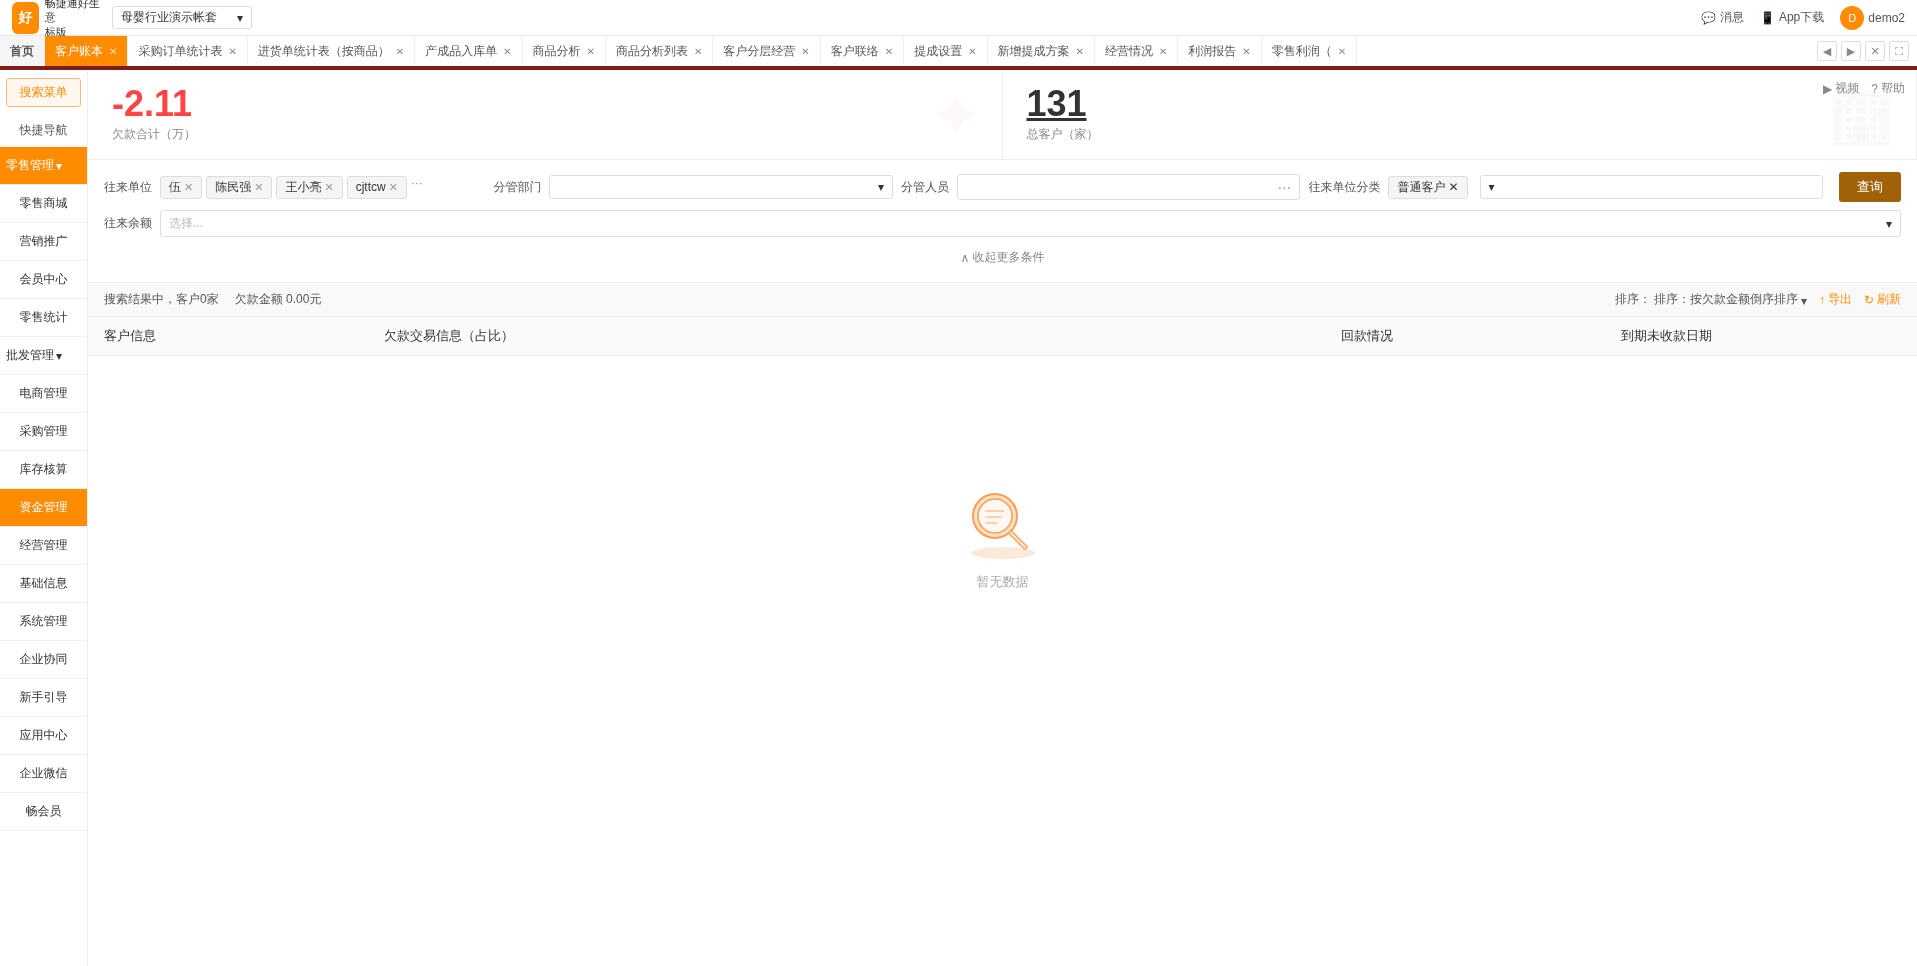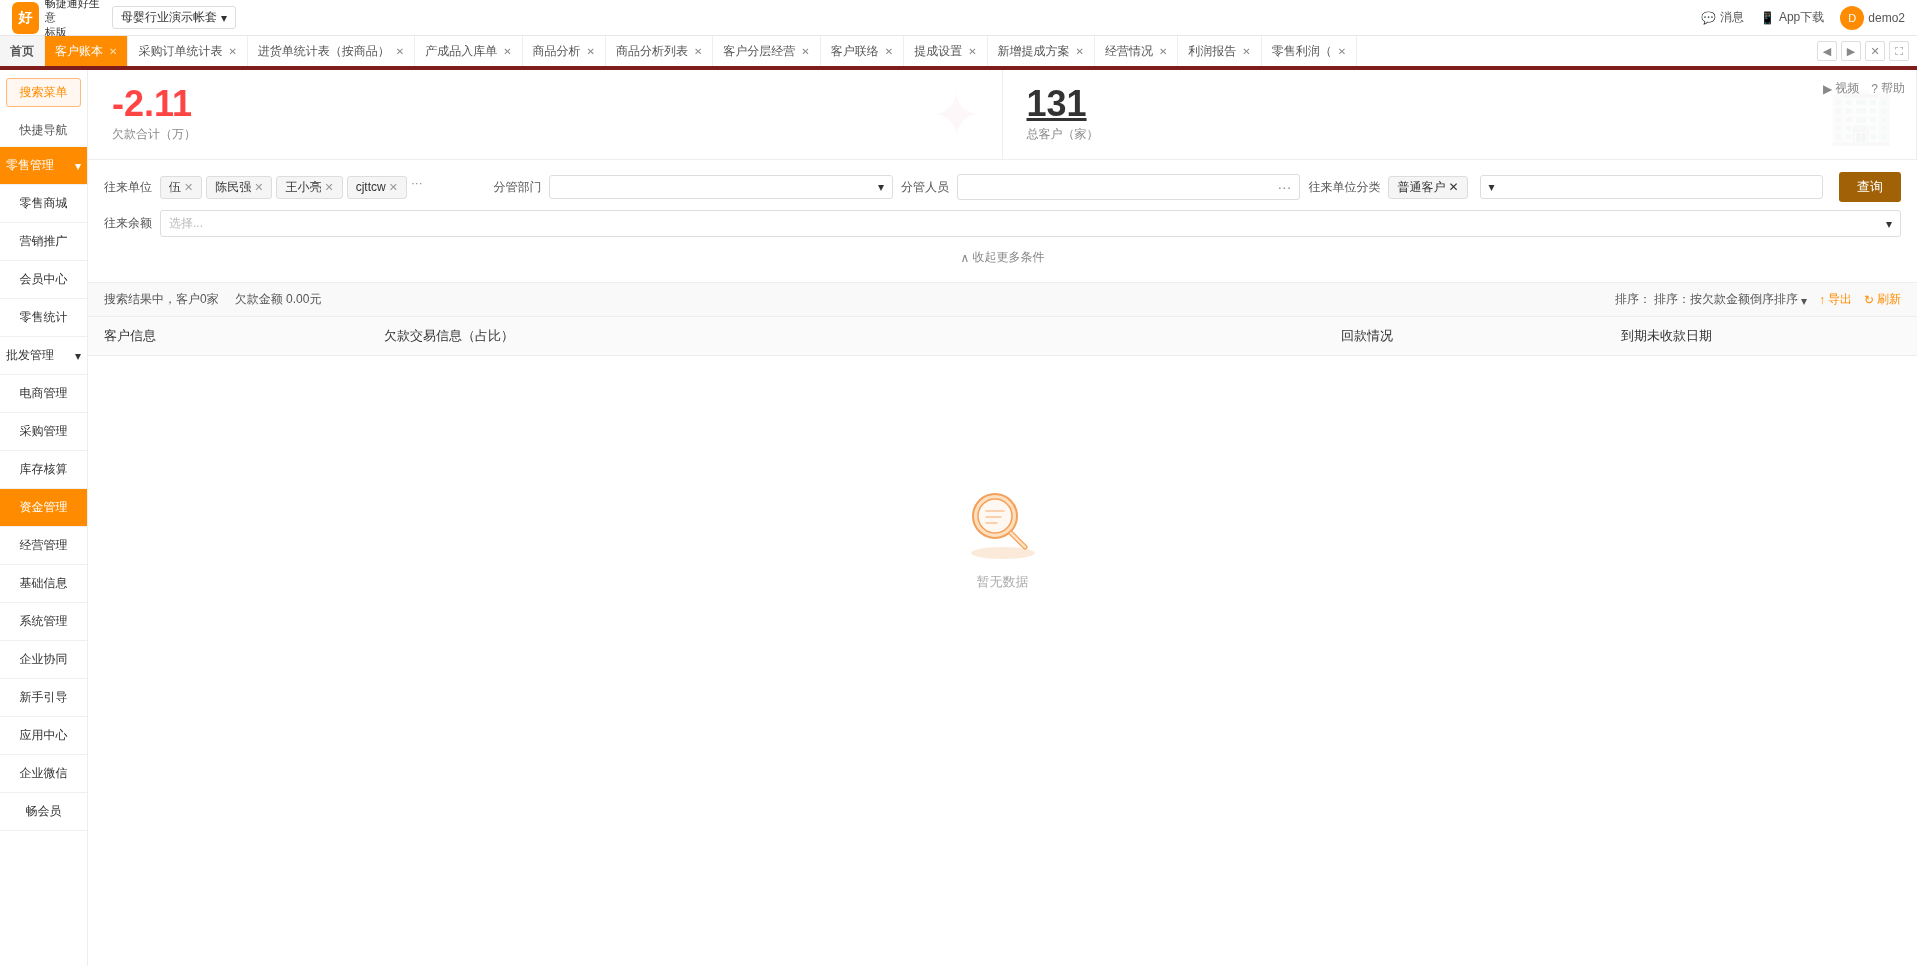--- a/index.html
+++ b/index.html
@@ -6,21 +6,21 @@
     body { font-family: "Microsoft YaHei", "PingFang SC", sans-serif; font-size: 13px; background: #f5f5f5; display: flex; flex-direction: column; height: 100vh; overflow: hidden; }
 
     
     .top-header {
       display: flex; align-items: center; background: #fff; padding: 0 12px; height: 36px;
       border-bottom: 1px solid #e8e8e8; flex-shrink: 0;
     }
     .logo-area { display: flex; align-items: center; gap: 6px; width: 88px; flex-shrink: 0; }
     .logo-icon { width: 32px; height: 32px; background: #ff8c00; border-radius: 6px; display: flex; align-items: center; justify-content: center; color: #fff; font-size: 14px; font-weight: bold; }
     .logo-text { font-size: 11px; color: #333; line-height: 1.3; }
-    .company-select { display: flex; align-items: center; gap: 4px; padding: 2px 8px; border: 1px solid #ddd; border-radius: 3px; cursor: pointer; font-size: 12px; color: #333; margin: 0 12px; }
+    .company-select { display: flex; align-items: center; gap: 20px; padding: 2px 8px; border: 1px solid #ddd; border-radius: 3px; cursor: pointer; font-size: 12px; color: #333; margin: 0 12px; }
     .top-right { margin-left: auto; display: flex; align-items: center; gap: 16px; }
     .top-right-item { display: flex; align-items: center; gap: 4px; font-size: 12px; color: #555; cursor: pointer; }
     .avatar { width: 24px; height: 24px; border-radius: 50%; background: #ff8c00; display: flex; align-items: center; justify-content: center; color: #fff; font-size: 11px; }
 
     
     .nav-tabs-bar {
       display: flex; align-items: center; background: #fff; border-bottom: 4px solid #7f1d1d;
       flex-shrink: 0; height: 34px; overflow: hidden;
     }
     .nav-tab {
@@ -50,21 +50,21 @@
     }
     .sidebar-nav-btn {
       padding: 7px 6px; text-align: center; font-size: 12px; color: #555; cursor: pointer;
       border-bottom: 1px solid #f5f5f5;
     }
     .sidebar-item {
       padding: 10px 6px; text-align: center; font-size: 12px; color: #333; cursor: pointer;
       border-bottom: 1px solid #f0f0f0;
     }
     .sidebar-item.active { background: #ff8c00; color: #fff; }
-    .sidebar-item.has-sub { display: flex; align-items: center; justify-content: space-between; gap: 2px; }
+    .sidebar-item.has-sub { display: flex; align-items: center; justify-content: flex-start; gap: 2px; }
 
     
     .content-area { flex: 1; overflow-y: auto; display: flex; flex-direction: column; }
 
     
     .stats-bar {
       display: flex; background: #fff; border-bottom: 1px solid #eee; flex-shrink: 0;
       position: relative;
     }
     .stat-block {

